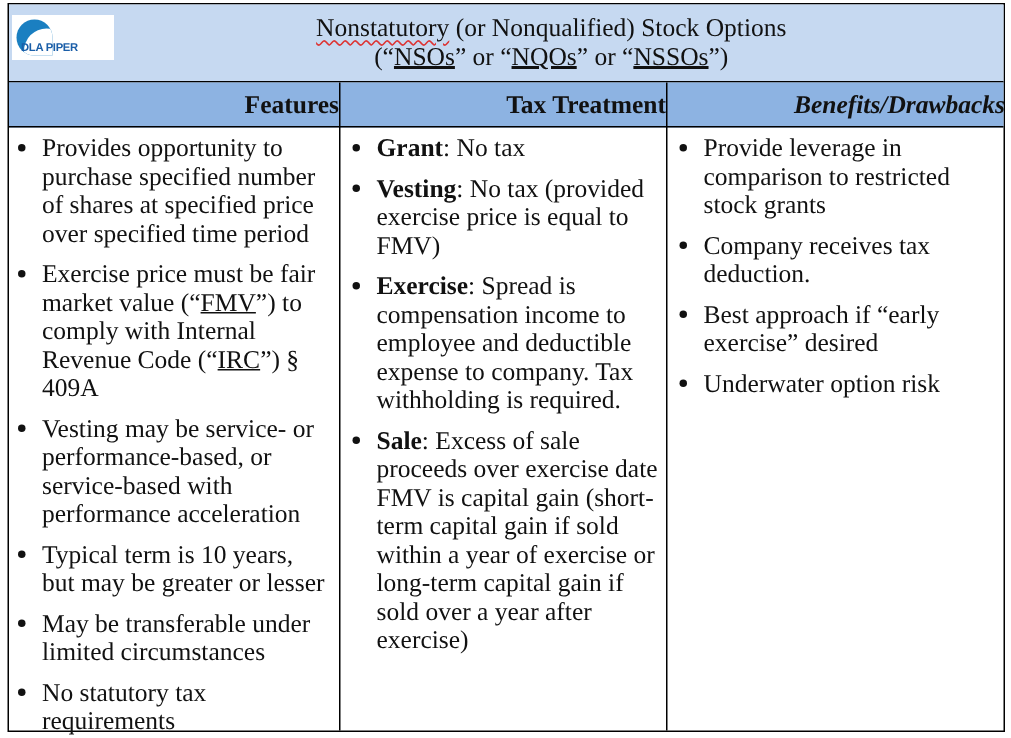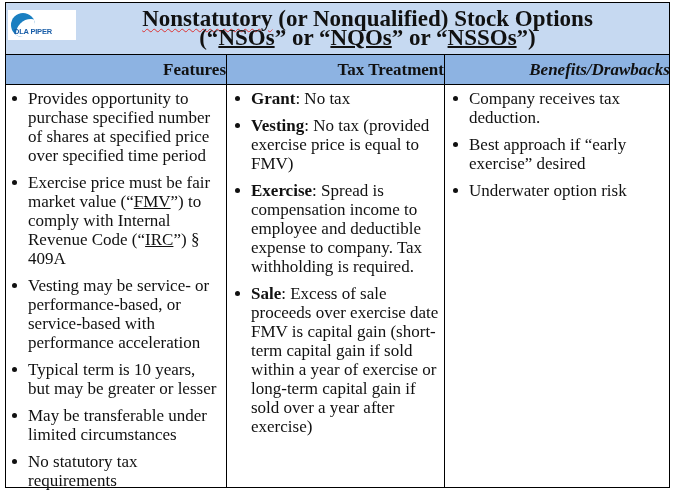--- a/index.html
+++ b/index.html
@@ -3,21 +3,21 @@
 <meta charset="utf-8">
 <style>
   html, body { margin:0; padding:0; background:#ffffff; }
   body { width:674px; height:492px; position:relative; overflow:hidden; font-family:"Liberation Serif", serif; color:#111; }
   .tbl { position:absolute; left:5px; top:2px; width:665px; height:486px; border:1px solid #000; box-sizing:border-box; }
   .title-row { position:absolute; left:0; top:0; width:100%; height:52px; background:#c6d9f1; border-bottom:1px solid #000; box-sizing:border-box; }
   .logo { position:absolute; left:2px; top:7px; width:68px; height:30px; background:#fff; }
   .logo-arc { position:absolute; left:3px; top:3px; width:24px; height:24px; border-radius:12px 12px 0 12px; background:#1a7fc1; overflow:hidden; }
   .logo-arc::after { content:""; position:absolute; left:5px; top:6px; width:30px; height:30px; border-radius:50%; background:#fff; }
   .logo-text { position:absolute; left:6px; top:17px; font-family:"Liberation Sans", sans-serif; font-weight:bold; font-size:7.5px; color:#1a5ea8; letter-spacing:-0.2px; white-space:nowrap; }
-  .title { position:absolute; left:60px; right:0; top:6px; text-align:center; font-weight:bold; font-size:23px; line-height:19px; }
+  .title { position:absolute; left:60px; right:0; top:6px; text-align:center; font-weight:normal; font-size:17px; line-height:19px; }
   .title .spell { text-decoration:underline wavy #d33; text-decoration-thickness:1px; text-underline-offset:2px; }
   .title u { text-decoration-thickness:1.5px; }
   .hdr-row { position:absolute; left:0; top:52px; width:100%; height:30px; background:#8db3e2; border-bottom:1px solid #000; box-sizing:border-box; }
   .hdr { position:absolute; top:0; height:29px; line-height:29px; text-align:right; font-weight:bold; font-size:17px; }
   .col-line { position:absolute; top:52px; bottom:0; width:1px; background:#000; }
   .col { position:absolute; top:86px; }
   ul { margin:0; padding:0; list-style:none; }
   li { position:relative; font-size:17px; line-height:19px; margin-bottom:8px; padding-left:22px; }
   li::before { content:""; position:absolute; left:6px; top:7px; width:5px; height:5px; border-radius:50%; background:#111; }
   .lbl { font-weight:bold; }
@@ -61,18 +61,19 @@
     <ul>
       <li><span class="lbl">Grant</span><span>:  No tax</span></li>
       <li><span class="lbl">Vesting</span><span>:  No tax (provided exercise price is equal to FMV)</span></li>
       <li><span class="lbl">Exercise</span><span>:  Spread is compensation income to employee and deductible expense to company.  Tax withholding is required.</span></li>
       <li><span class="lbl">Sale</span><span>:  Excess of sale proceeds over exercise date FMV is capital gain (short-term capital gain if sold within a year of exercise or long-term capital gain if sold over a year after exercise)</span></li>
     </ul>
   </div>
 
   <div class="col" style="left:441px;width:220px;">
     <ul>
+      <li>Provide leverage in comparison to restricted stock grants</li>
       <li>Company receives tax deduction.</li>
       <li>Best approach if “early exercise” desired</li>
       <li>Underwater option risk</li>
     </ul>
   </div>
 </div>
 
 </body></html>

